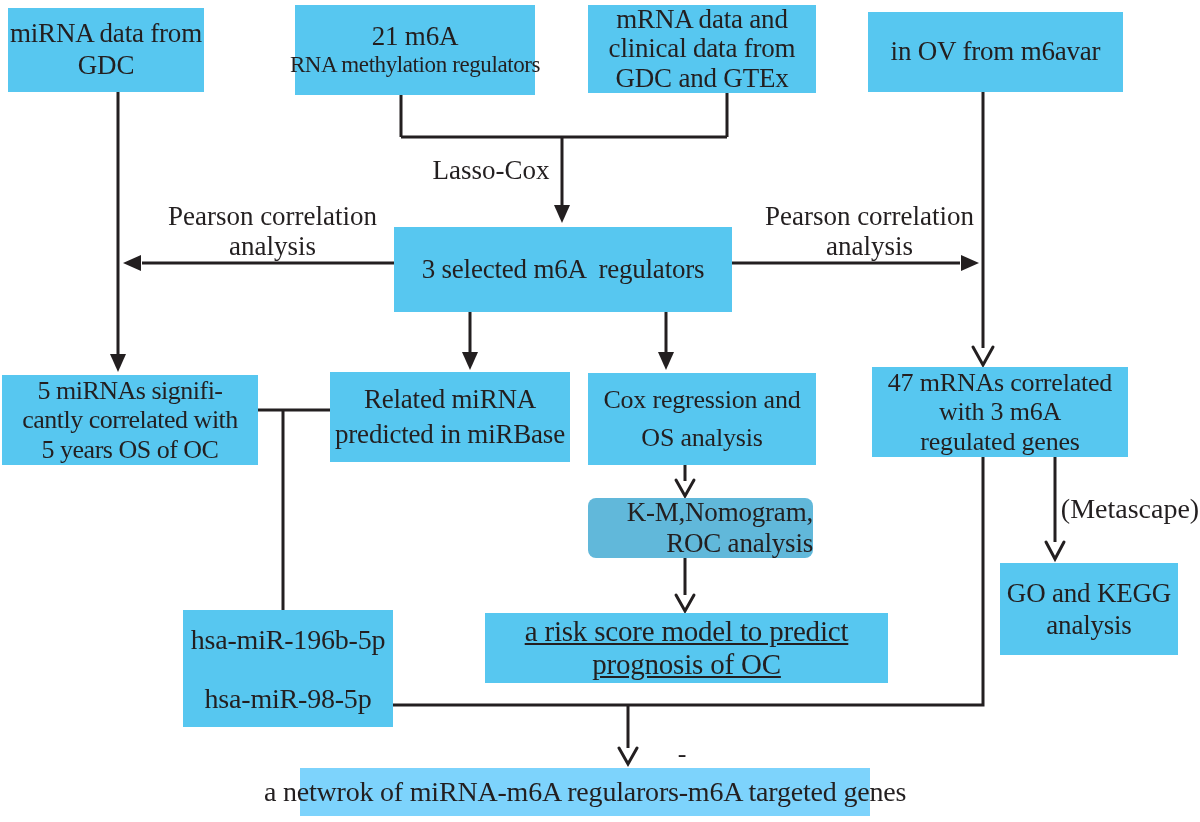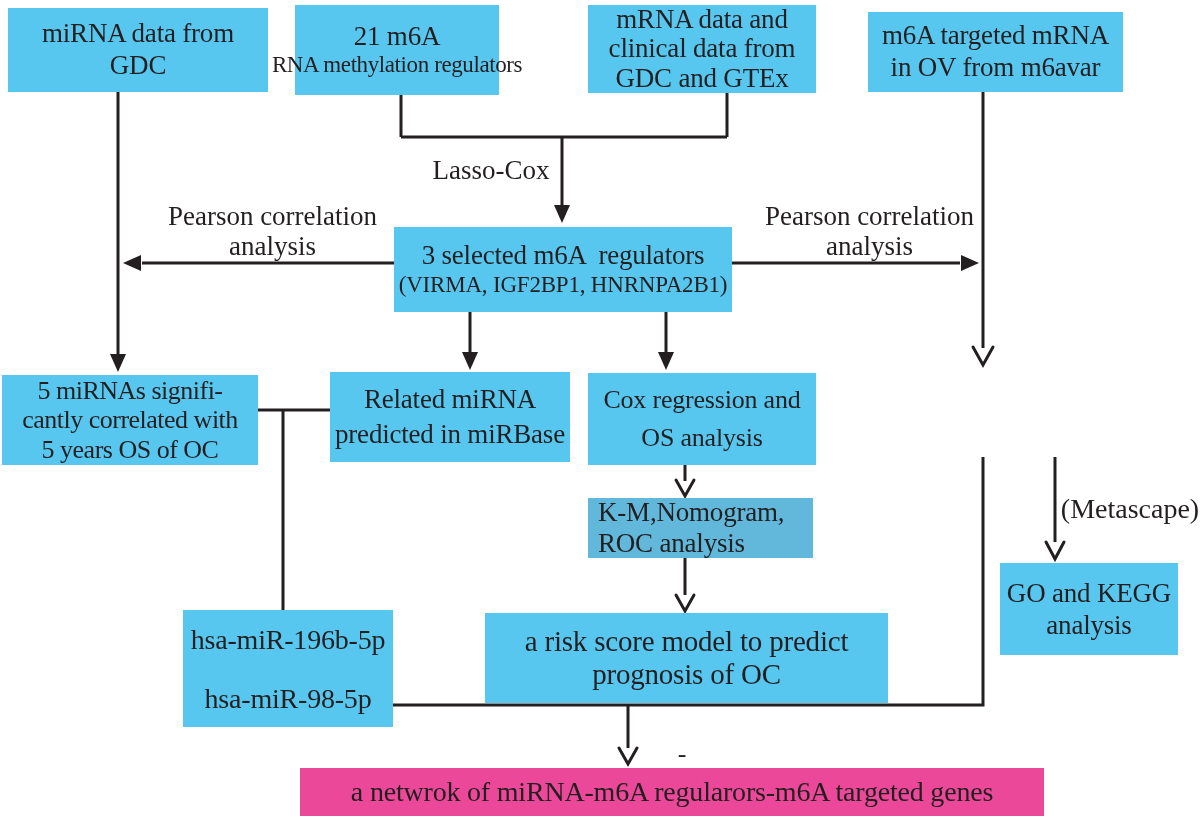--- a/index.html
+++ b/index.html
@@ -12,21 +12,21 @@
     position:absolute;display:flex;flex-direction:column;align-items:center;justify-content:center;
     text-align:center;font-size:27px;line-height:1.17;letter-spacing:-0.2px;
   }
   .node .line{white-space:pre;display:block;}
   .lbl{
     position:absolute;display:block;text-align:center;font-size:27px;line-height:1.1;
     background:transparent;
   }
   .lbl .line{white-space:pre;display:block;}
   .sm{font-size:23px;}
-  .left-align{align-items:flex-start;text-align:left;padding-left:10px;box-sizing:border-box;}
+  .left-align{align-items:flex-end;text-align:left;padding-left:10px;box-sizing:border-box;border-radius:8px;}
 </style>
 </head>
 <body>
 
 <div id="stage" style="background-color: rgb(255, 255, 255);">
 
   <svg id="connectors" viewBox="0 0 1200 822" style="color: rgb(35, 31, 32);">
 
     <g stroke="currentColor" stroke-width="3" fill="none">
       <path d="M118 92 V356"></path>
@@ -57,84 +57,87 @@
     <g stroke="currentColor" stroke-width="3" fill="none" stroke-linecap="round">
       <path d="M973 347 L983 365 L993 347"></path>
       <path d="M676 480 L685 496 L694 480"></path>
       <path d="M676 595 L685 611 L694 595"></path>
       <path d="M1046 542 L1055 559 L1064 542"></path>
       <path d="M274 612 L283 629 L292 612"></path>
       <path d="M619 748 L628 764 L637 748"></path>
     </g>
   </svg>
 
-  <div class="node" style="left: 8px; top: 8px; width: 260px; height: 84px; background-color: rgb(87, 199, 240);">
+  <div class="node" style="left: 8px; top: 8px; width: 196px; height: 84px; background-color: rgb(87, 199, 240);">
     <span class="line">miRNA data from</span>
     <span class="line">GDC</span>
   </div>
 
-  <div class="node" style="left: 295px; top: 5px; width: 204px; height: 90px; background-color: rgb(87, 199, 240);">
+  <div class="node" style="left: 295px; top: 5px; width: 240px; height: 90px; background-color: rgb(87, 199, 240);">
     <span class="line">21 m6A</span>
     <span class="line sm" style="letter-spacing:-0.4px;">RNA methylation regulators</span>
   </div>
 
   <div class="node" style="left: 588px; top: 5px; width: 228px; height: 88px; line-height: 1.08; background-color: rgb(87, 199, 240);">
     <span class="line">mRNA data and</span>
     <span class="line">clinical data from</span>
     <span class="line">GDC and GTEx</span>
   </div>
 
   <div class="node" style="left: 868px; top: 12px; width: 255px; height: 80px; background-color: rgb(87, 199, 240);">
-    <span class="line">m6A targeted mRNA</span>
     <span class="line">in OV from m6avar</span>
   </div>
 
   <div class="node" style="left: 394px; top: 227px; width: 338px; height: 85px; background-color: rgb(87, 199, 240);">
     <span class="line">3 selected m6A  regulators</span>
-    <span class="line sm">(VIRMA, IGF2BP1, HNRNPA2B1)</span>
   </div>
 
   <div class="node" style="left: 2px; top: 375px; width: 256px; height: 90px; font-size: 26px; line-height: 1.13; letter-spacing: -0.5px; background-color: rgb(87, 199, 240);">
     <span class="line">5 miRNAs signifi-</span>
     <span class="line">cantly correlated with</span>
     <span class="line">5 years OS of OC</span>
   </div>
 
   <div class="node" style="left: 330px; top: 372px; width: 240px; height: 90px; line-height: 1.3; background-color: rgb(87, 199, 240);">
     <span class="line">Related miRNA</span>
     <span class="line">predicted in miRBase</span>
   </div>
 
   <div class="node" style="left: 588px; top: 373px; width: 228px; height: 92px; font-size: 26px; line-height: 1.45; background-color: rgb(87, 199, 240);">
     <span class="line">Cox regression and</span>
     <span class="line">OS analysis</span>
   </div>
 
+  <div class="node" style="left: 872px; top: 367px; width: 256px; height: 90px; font-size: 26px; line-height: 1.13; background-color: rgb(87, 199, 240);">
+    <span class="line">47 mRNAs correlated</span>
+    <span class="line">with 3 m6A</span>
+    <span class="line">regulated genes</span>
+  </div>
 
   <div class="node left-align" style="left: 588px; top: 498px; width: 225px; height: 60px; line-height: 1.15; background-color: rgb(97, 184, 218);">
     <span class="line">K-M,Nomogram,</span>
     <span class="line">ROC analysis</span>
   </div>
 
   <div class="node" style="left: 1000px; top: 563px; width: 178px; height: 92px; line-height: 1.2; background-color: rgb(87, 199, 240);">
     <span class="line">GO and KEGG</span>
     <span class="line">analysis</span>
   </div>
 
-  <div class="node" style="left: 485px; top: 613px; width: 403px; height: 90px; font-size: 29px; line-height: 1.15; background-color: rgb(87, 199, 240);">
+  <div class="node" style="left: 485px; top: 613px; width: 403px; height: 70px; font-size: 29px; line-height: 1.15; background-color: rgb(87, 199, 240); text-decoration: underline;">
     <span class="line">a risk score model to predict</span>
     <span class="line">prognosis of OC</span>
   </div>
 
   <div class="node" style="left: 183px; top: 610px; width: 210px; height: 117px; font-size: 28px; line-height: 1.25; background-color: rgb(87, 199, 240); gap: 24px;">
     <span class="line">hsa-miR-196b-5p</span>
     <span class="line">hsa-miR-98-5p</span>
   </div>
 
-  <div class="node" style="left: 300px; top: 768px; width: 744px; height: 48px; font-size: 28px; background-color: #ec4899;">
+  <div class="node" style="left: 300px; top: 768px; width: 570px; height: 48px; font-size: 28px; background-color: #7dd3fc;">
     <span class="line">a netwrok of miRNA-m6A regularors-m6A targeted genes</span>
   </div>
 
   <div class="lbl" style="left:425px;top:156px;width:132px;">
     <span class="line">Lasso-Cox</span>
   </div>
 
   <div class="lbl" style="left:160px;top:202px;width:225px;">
     <span class="line">Pearson correlation</span>
     <span class="line">analysis</span>

